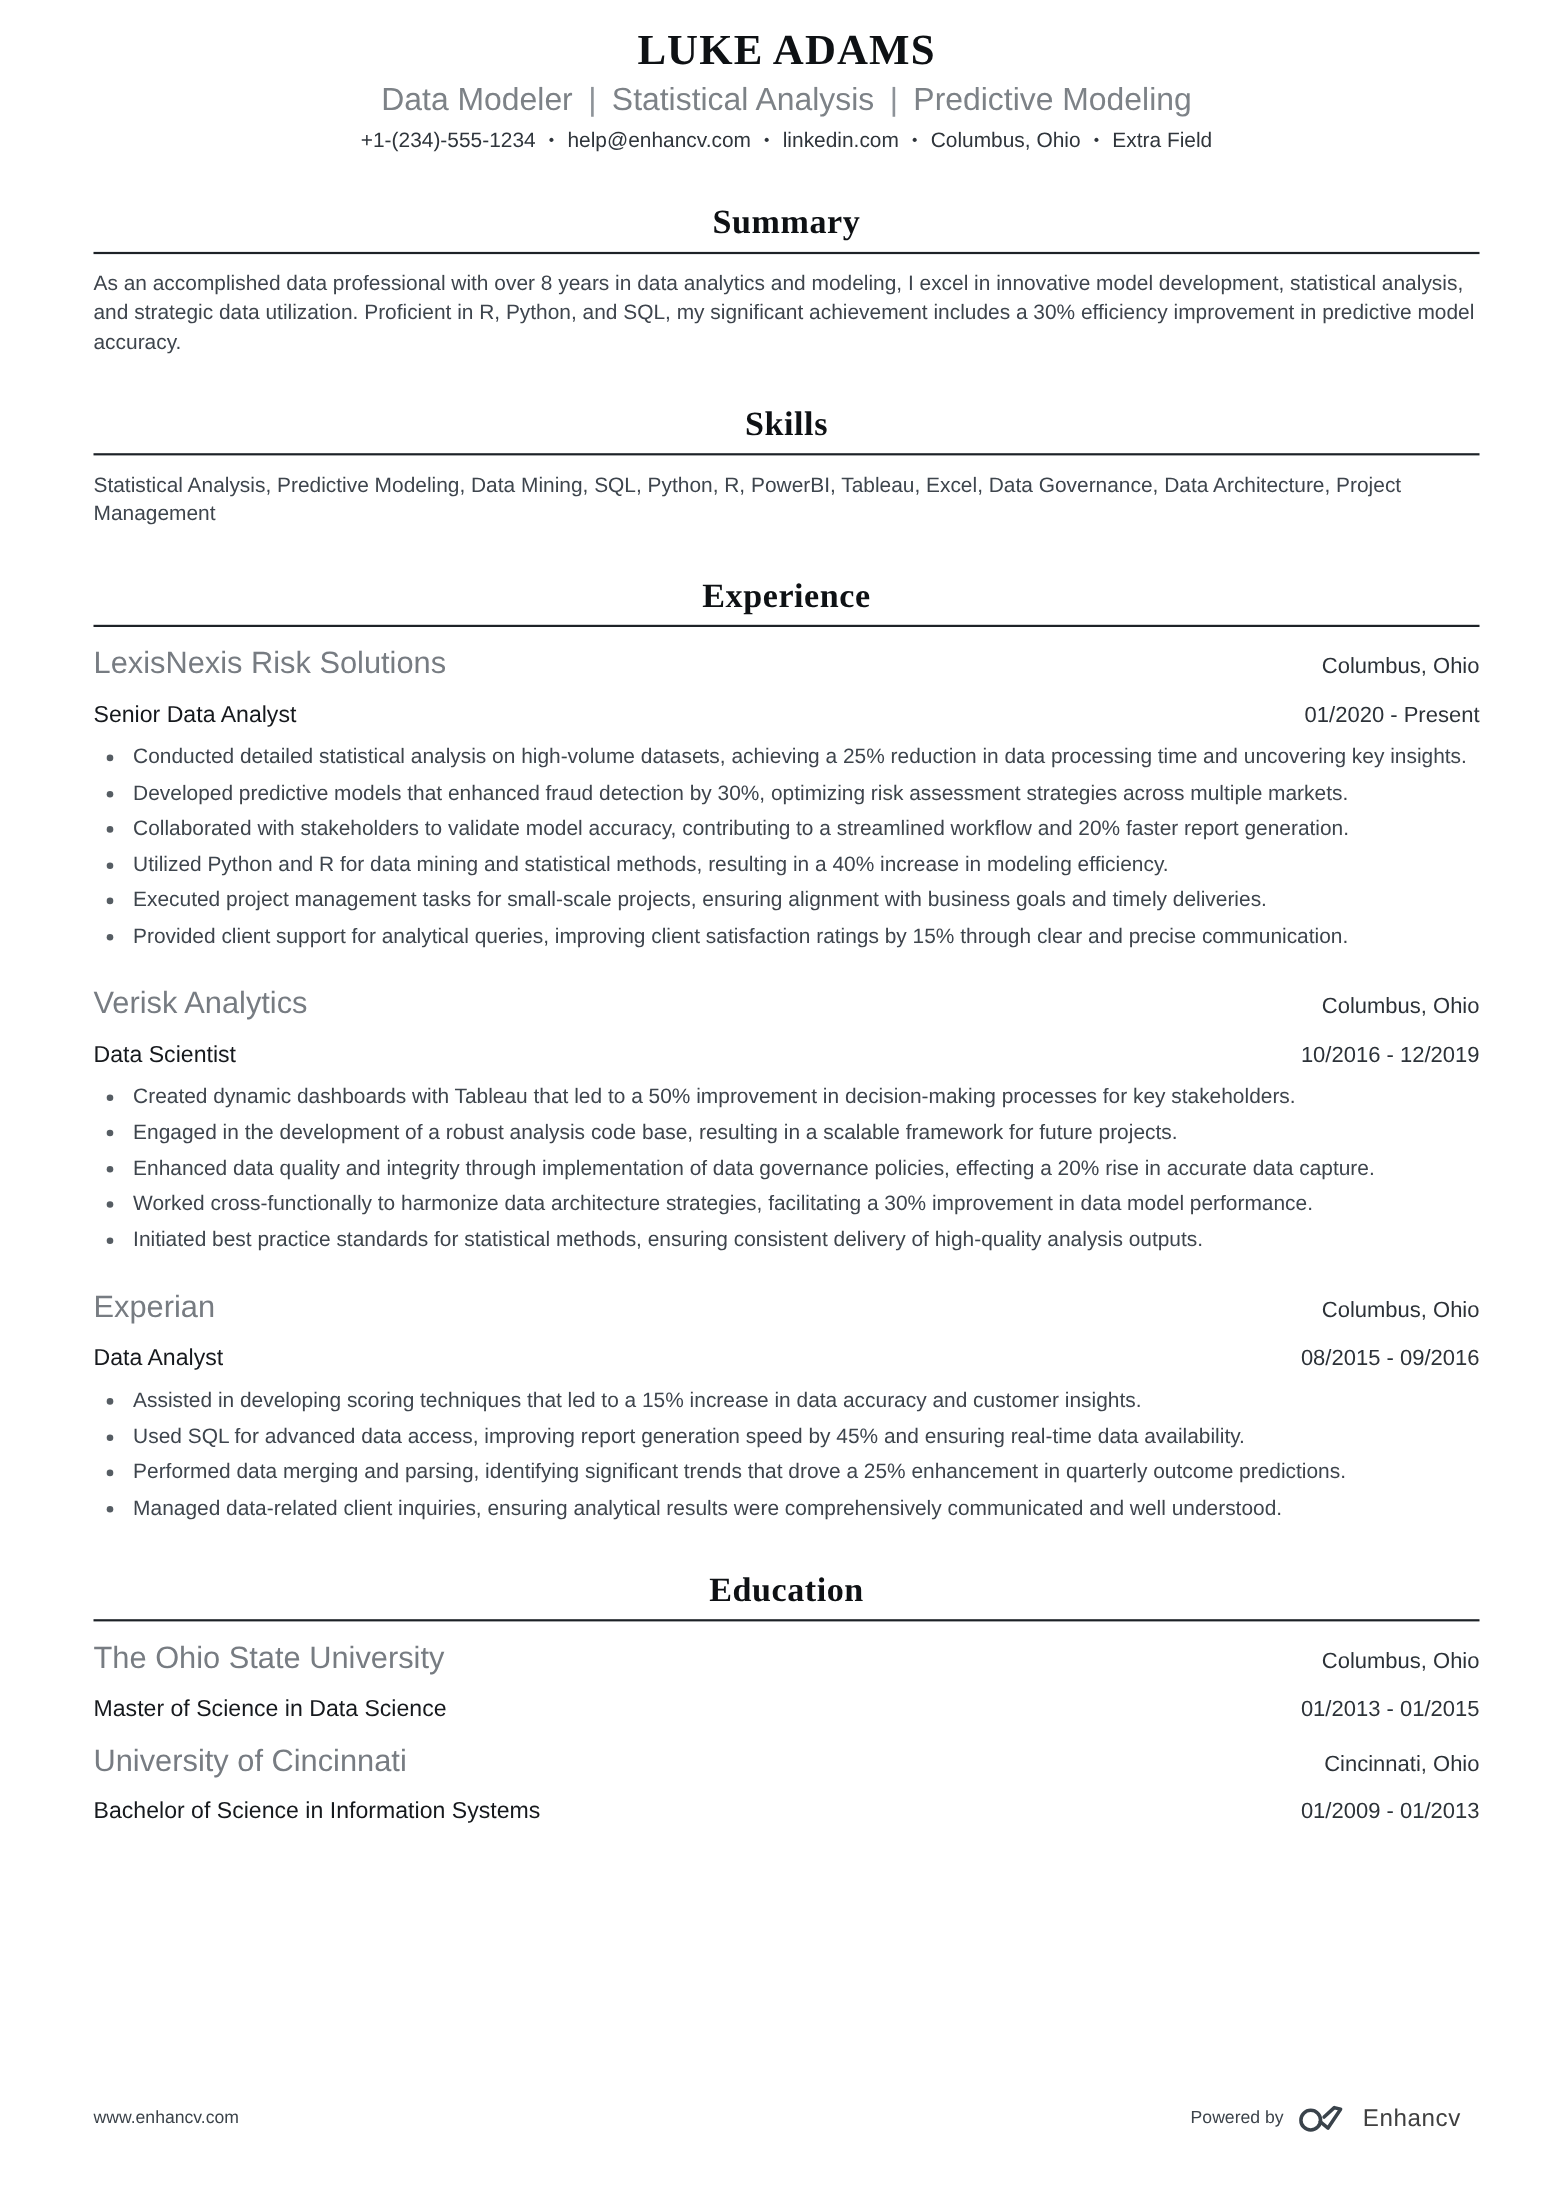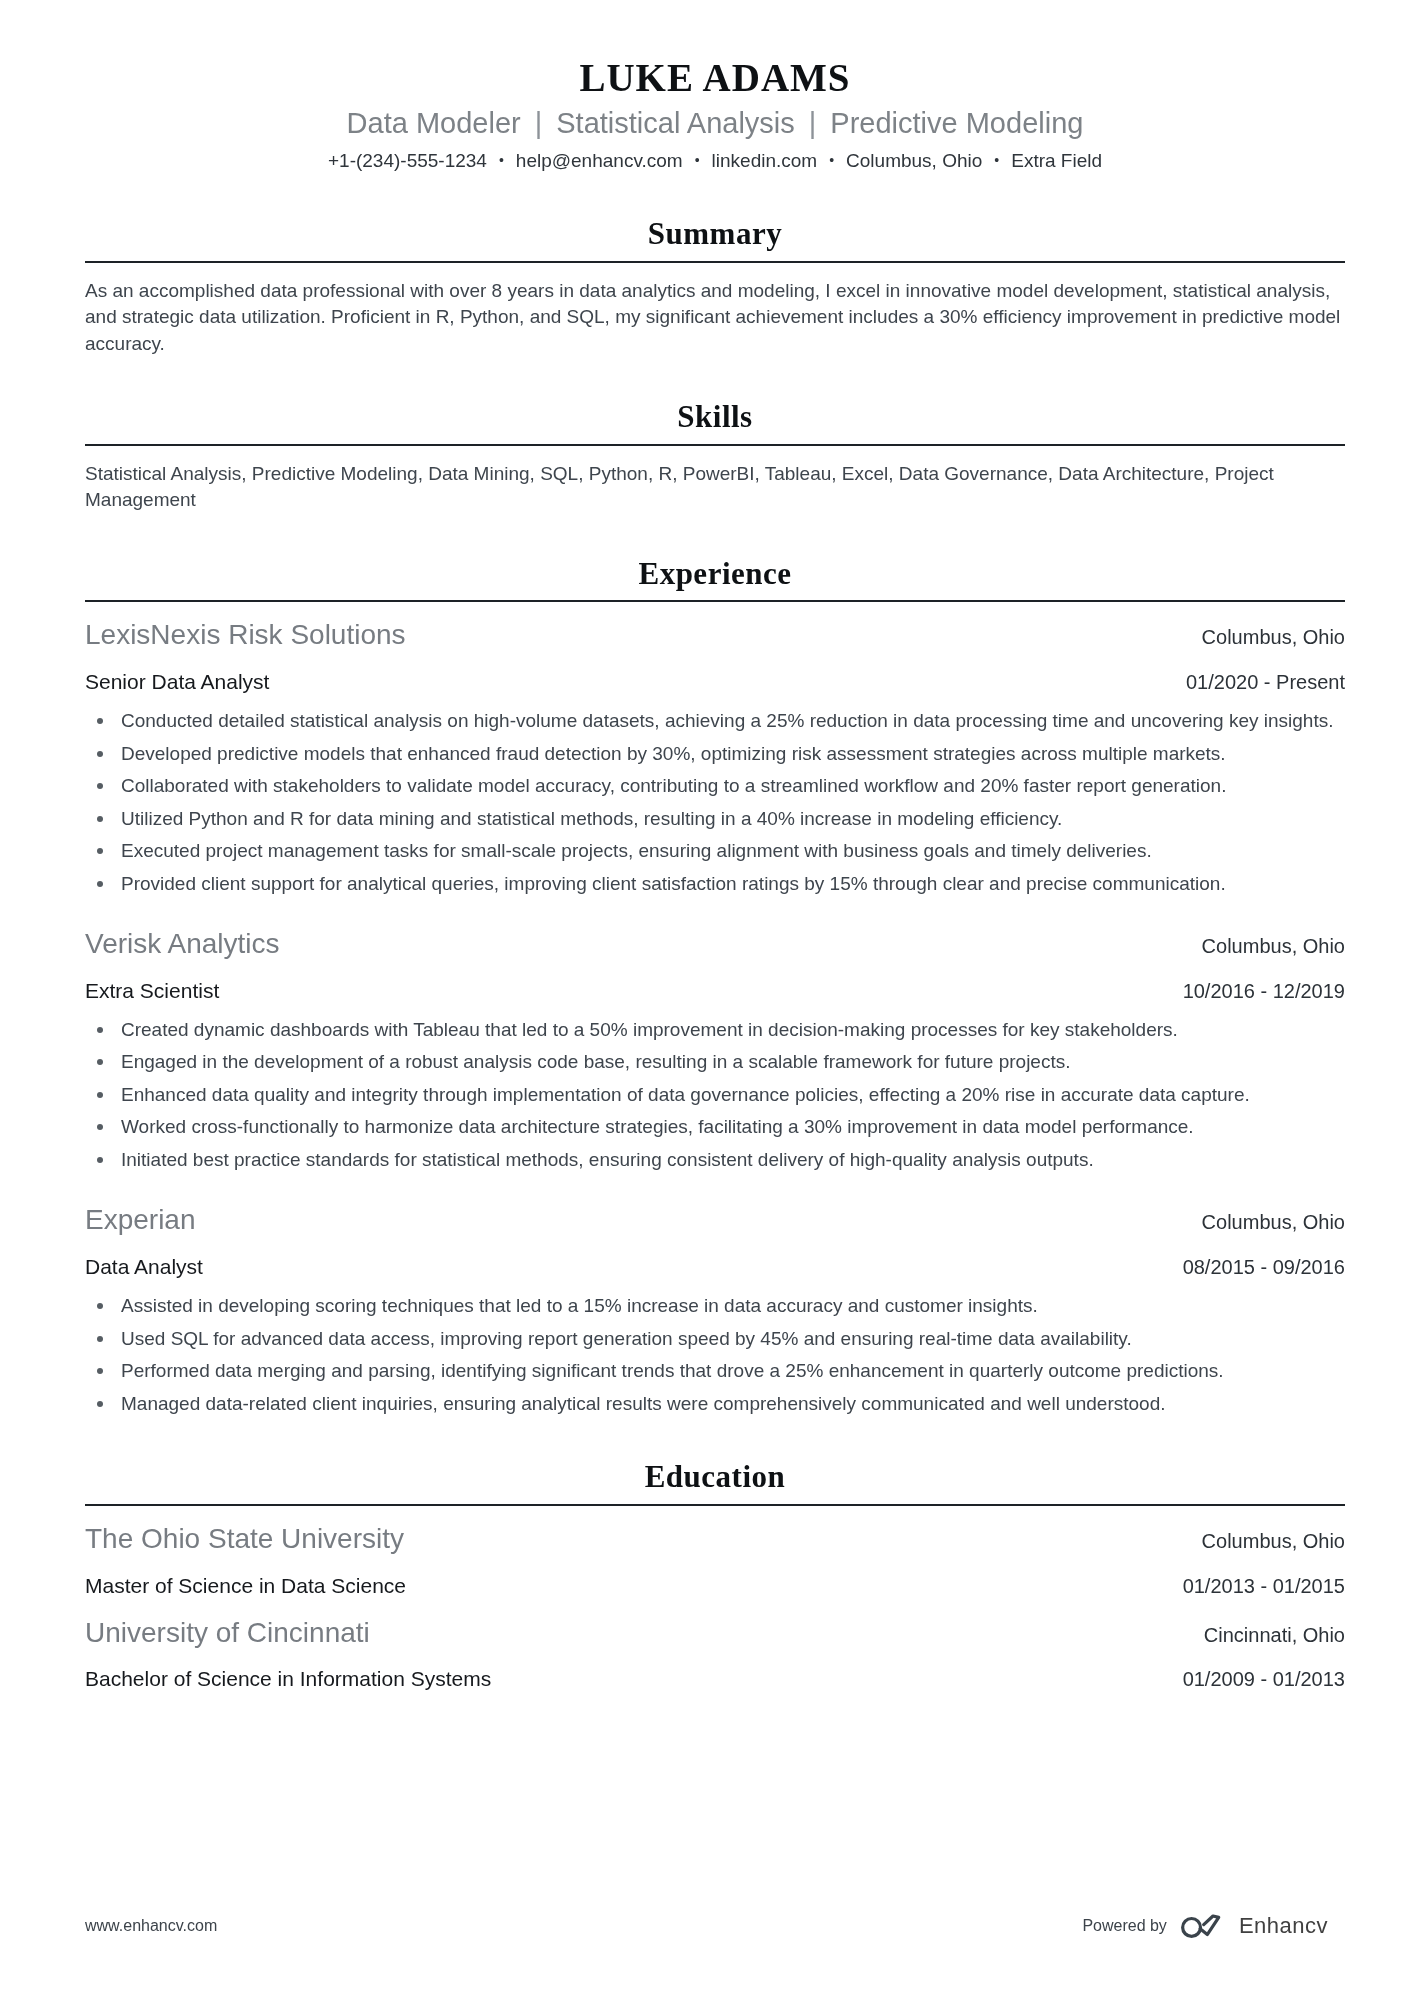--- a/index.html
+++ b/index.html
@@ -2,21 +2,21 @@
 <html><head>
 <meta charset="utf-8">
 <style>
   * { margin:0; padding:0; box-sizing:border-box; }
   html,body { background:#ffffff; }
   .page {
     width:1410px; height:1995px; position:relative;
     background:#ffffff; margin:0 auto;
     font-family:"Liberation Sans", sans-serif;
     color:#3e454d;
-    padding:56px 65px 0 85px;
+    padding:24px 65px 0 85px;
     overflow:hidden;
   }
   
   .hdr { text-align:center; }
   .name {
     font-family:"Liberation Serif", serif;
     font-size:39px; font-weight:700; color:#0e1114;
     letter-spacing:1px; line-height:1.15; margin-bottom:5px;
   }
   .headline {
@@ -120,21 +120,21 @@
         <li>Provided client support for analytical queries, improving client satisfaction ratings by 15% through clear and precise communication.</li>
       </ul>
     </div>
 
     <div class="entry">
       <div class="row">
         <span class="company">Verisk Analytics</span>
         <span class="loc">Columbus, Ohio</span>
       </div>
       <div class="row role-row">
-        <span class="role">Extra Scientist</span>
+        <span class="role">Data Scientist</span>
         <span class="dates">10/2016 - 12/2019</span>
       </div>
       <ul class="bullets">
         <li>Created dynamic dashboards with Tableau that led to a 50% improvement in decision-making processes for key stakeholders.</li>
         <li>Engaged in the development of a robust analysis code base, resulting in a scalable framework for future projects.</li>
         <li>Enhanced data quality and integrity through implementation of data governance policies, effecting a 20% rise in accurate data capture.</li>
         <li>Worked cross-functionally to harmonize data architecture strategies, facilitating a 30% improvement in data model performance.</li>
         <li>Initiated best practice standards for statistical methods, ensuring consistent delivery of high-quality analysis outputs.</li>
       </ul>
     </div>

